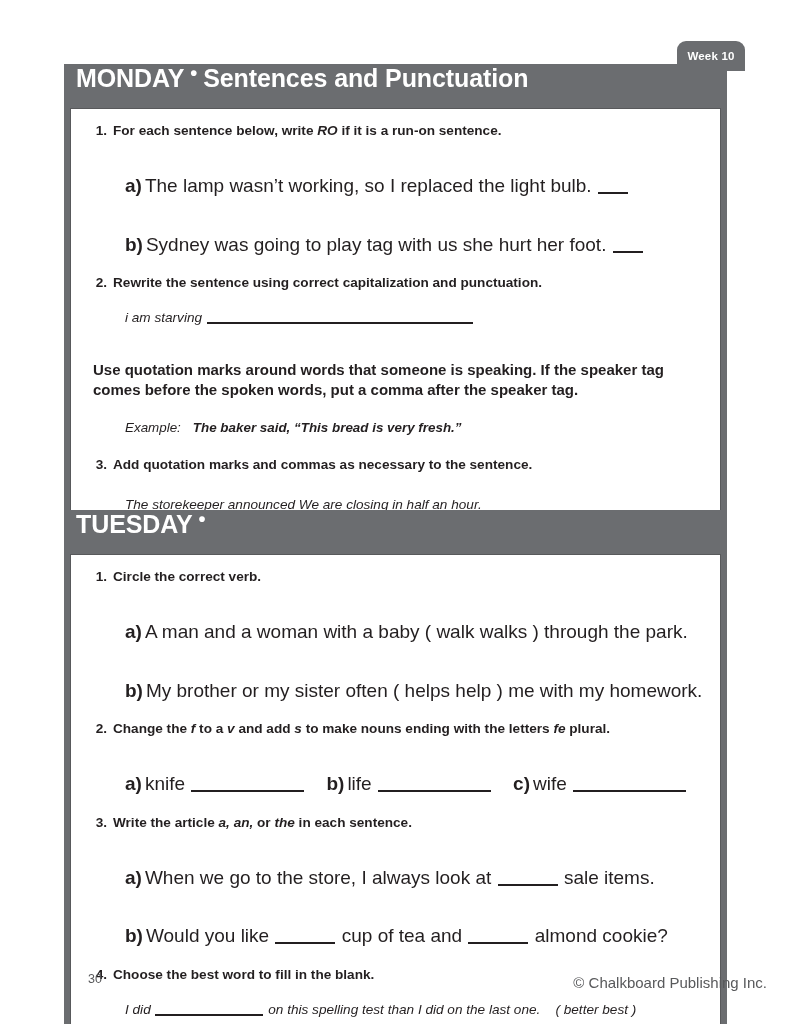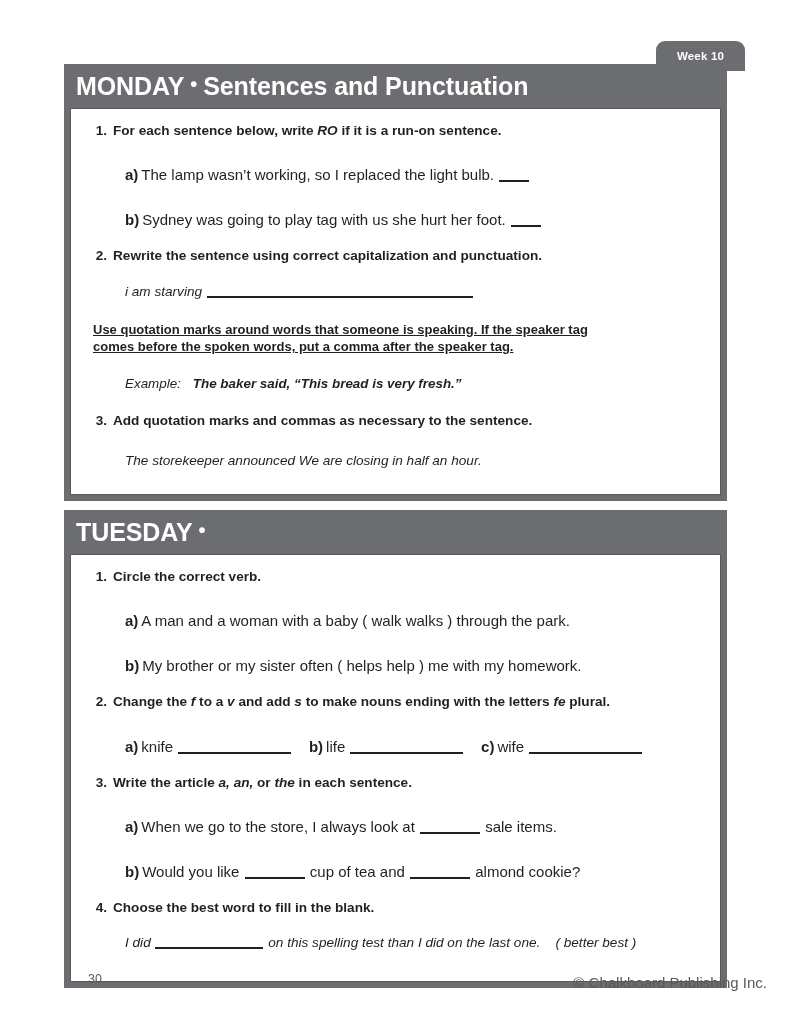--- a/index.html
+++ b/index.html
@@ -22,21 +22,21 @@
     width: 791px;
     height: 1024px;
     box-sizing: border-box;
   }
 
   
   .week-tab {
     position: absolute;
     right: 46px;
     top: 41px;
-    width: 89px;
+    width: 68px;
     height: 30px;
     background: #6b6d70;
     border-top-left-radius: 9px;
     border-top-right-radius: 9px;
     color: #ffffff;
     font-size: 11.5px;
     font-weight: bold;
     display: flex;
     align-items: center;
     justify-content: center;
@@ -52,21 +52,20 @@
     box-sizing: border-box;
     background: #6b6d70;
     padding: 0;
   }
   .day-block.monday { top: 64px; }
   .day-block.tuesday { top: 510px; }
 
   .day-header {
     height: 44px;
     display: flex;
-    align-items: center;
     padding-left: 12px;
     color: #ffffff;
     font-size: 25px;
     font-weight: bold;
     letter-spacing: -0.1px;
     white-space: nowrap;
   }
   .day-header .sep {
     padding: 0 6px;
     font-size: 20px;
@@ -94,34 +93,33 @@
   .q .num {
     width: 20px;
     flex: 0 0 20px;
     text-align: right;
     padding-right: 6px;
     box-sizing: content-box;
   }
   .q .qtext { flex: 1; }
 
   .sub {
+    font-size: 19px;
+    line-height: 1.34;
+    margin: 16px 0 6px 0;
+    padding-left: 38px;
+  }
+  .sub .lbl { font-weight: bold; padding-right: 3px; }
+
+  .note {
     font-size: 15px;
-    line-height: 1.34;
-    margin: 8px 0 6px 0;
-    padding-left: 38px;
-  }
-  .sub .lbl { font-weight: bold; padding-right: 3px; }
-
-  .note {
-    font-size: 13px;
     font-weight: bold;
     line-height: 1.34;
-    margin: 0 0 8px 0;
+    margin: 12px 0 8px 0;
     padding-left: 6px;
-    text-decoration: underline;
   }
 
   .example {
     font-size: 13.4px;
     font-style: italic;
     line-height: 1.34;
     margin: 0 0 8px 0;
     padding-left: 38px;
   }
   .example .ex-label { font-style: italic; padding-right: 12px; }

